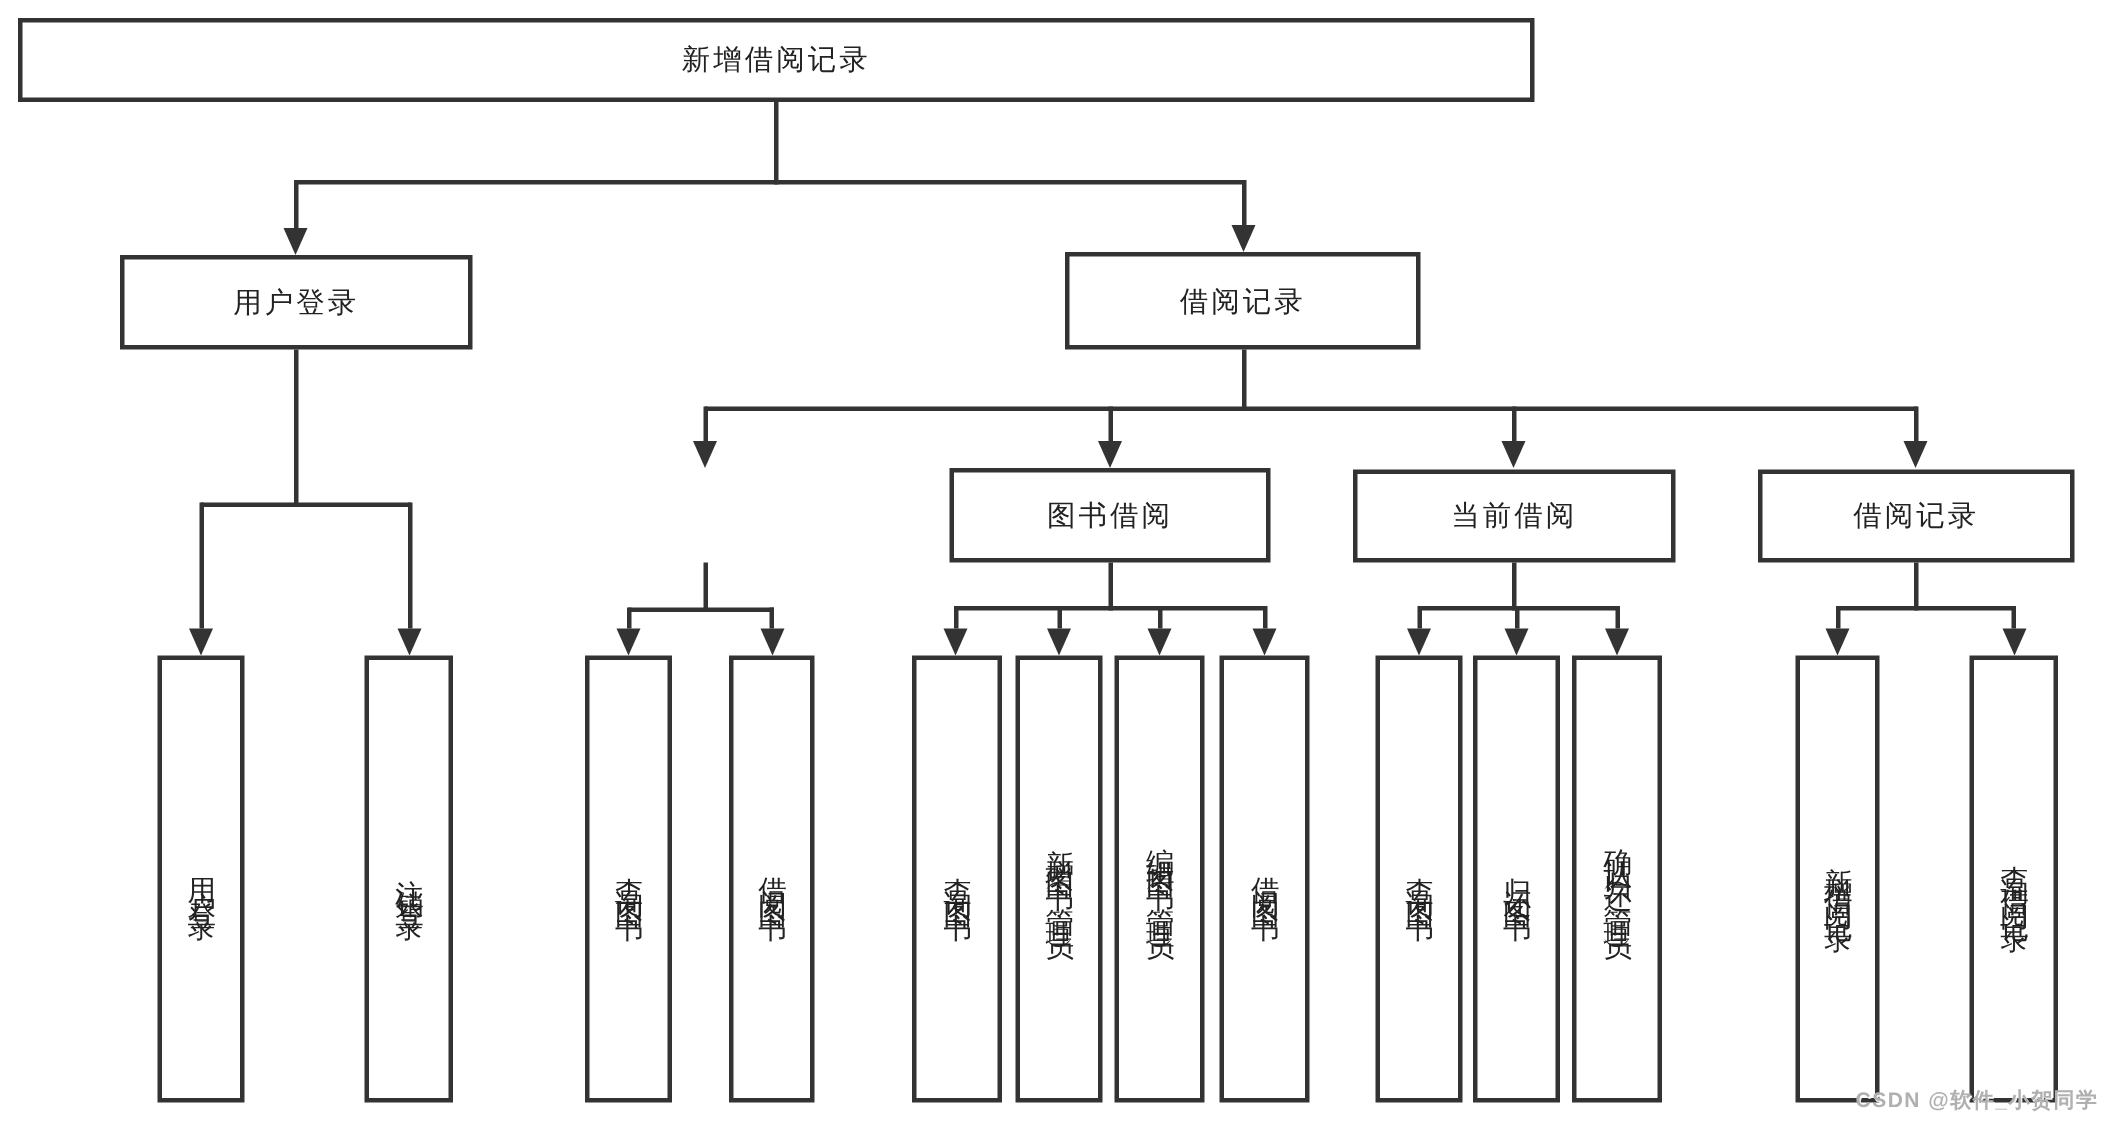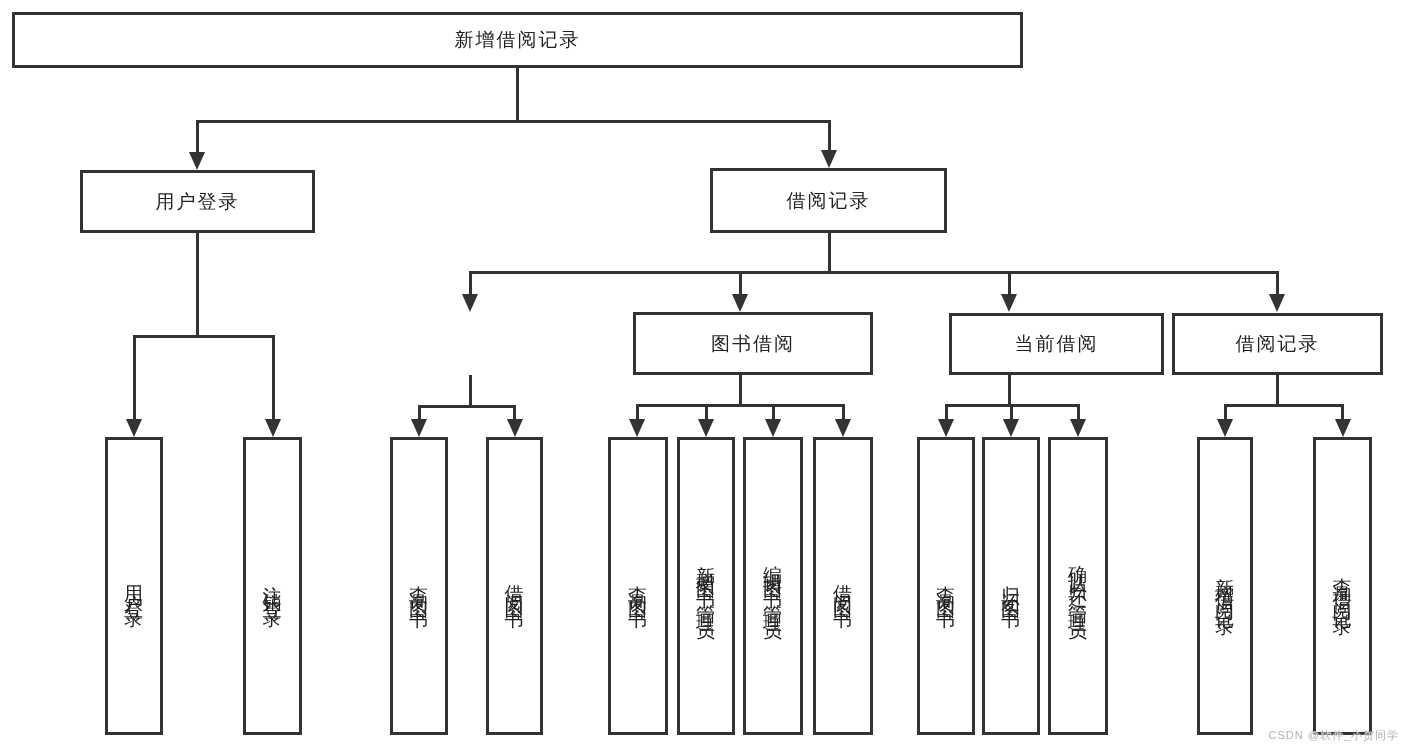--- a/index.html
+++ b/index.html
@@ -21,23 +21,24 @@
   .hline { position: absolute; height: 3px; background: var(--line); }
   .vline { position: absolute; width: 3px; background: var(--line); }
   .arrow { position: absolute; width: 3px; background: var(--line); }
   .arrow::after {
     content: ""; position: absolute; top: 100%; left: 50%; margin-left: -8px;
     width: 0; height: 0;
     border-left: 8px solid transparent; border-right: 8px solid transparent;
     border-top: 18px solid var(--line);
   }
   .watermark {
-    position: absolute; right: 6px; bottom: 4px; font-size: 11px;
+    position: absolute; right: 6px; bottom: 4px; font-size: 14px;
     color: var(--watermark); letter-spacing: 1px;
     text-shadow: 1px 1px 0 rgba(255,255,255,0.9);
+    font-weight: bold;
   }
 </style>
 </head>
 <body>
 
 <div class="canvas">
 
   <div class="node" style="left:12px; top:12px; width:1011px; height:56px;">
     <span>新增借阅记录</span>
   </div>
@@ -59,24 +60,24 @@
   <div class="arrow" style="left:132.5px; top:335px; height:84px;"></div>
   <div class="arrow" style="left:271.5px; top:335px; height:84px;"></div>
 
   <div class="vline" style="left:827.5px; top:233px; height:41px;"></div>
   <div class="hline" style="left:470px; top:271px; width:808px;"></div>
   <div class="arrow" style="left:468.5px; top:271px; height:23px;"></div>
   <div class="arrow" style="left:738.5px; top:271px; height:23px;"></div>
   <div class="arrow" style="left:1007.5px; top:271px; height:23px;"></div>
   <div class="arrow" style="left:1275.5px; top:271px; height:23px;"></div>
 
-  <div class="node" style="left:633px; top:312px; width:240px; height:63px;">
+  <div class="node" style="left:633px; top:312px; width:214px; height:63px;">
     <span>图书借阅</span>
   </div>
-  <div class="node" style="left:902px; top:313px; width:215px; height:62px;margin-left:47px;">
+  <div class="node" style="left:902px; top:313px; width:215px; height:62px;">
     <span>当前借阅</span>
   </div>
   <div class="node" style="left:1172px; top:313px; width:211px; height:62px;">
     <span>借阅记录</span>
   </div>
 
   <div class="vline" style="left:468.5px; top:375px; height:33px;"></div>
   <div class="hline" style="left:419px; top:405px; width:97px;"></div>
   <div class="arrow" style="left:417.5px; top:405px; height:14px;"></div>
   <div class="arrow" style="left:513px; top:405px; height:14px;"></div>

